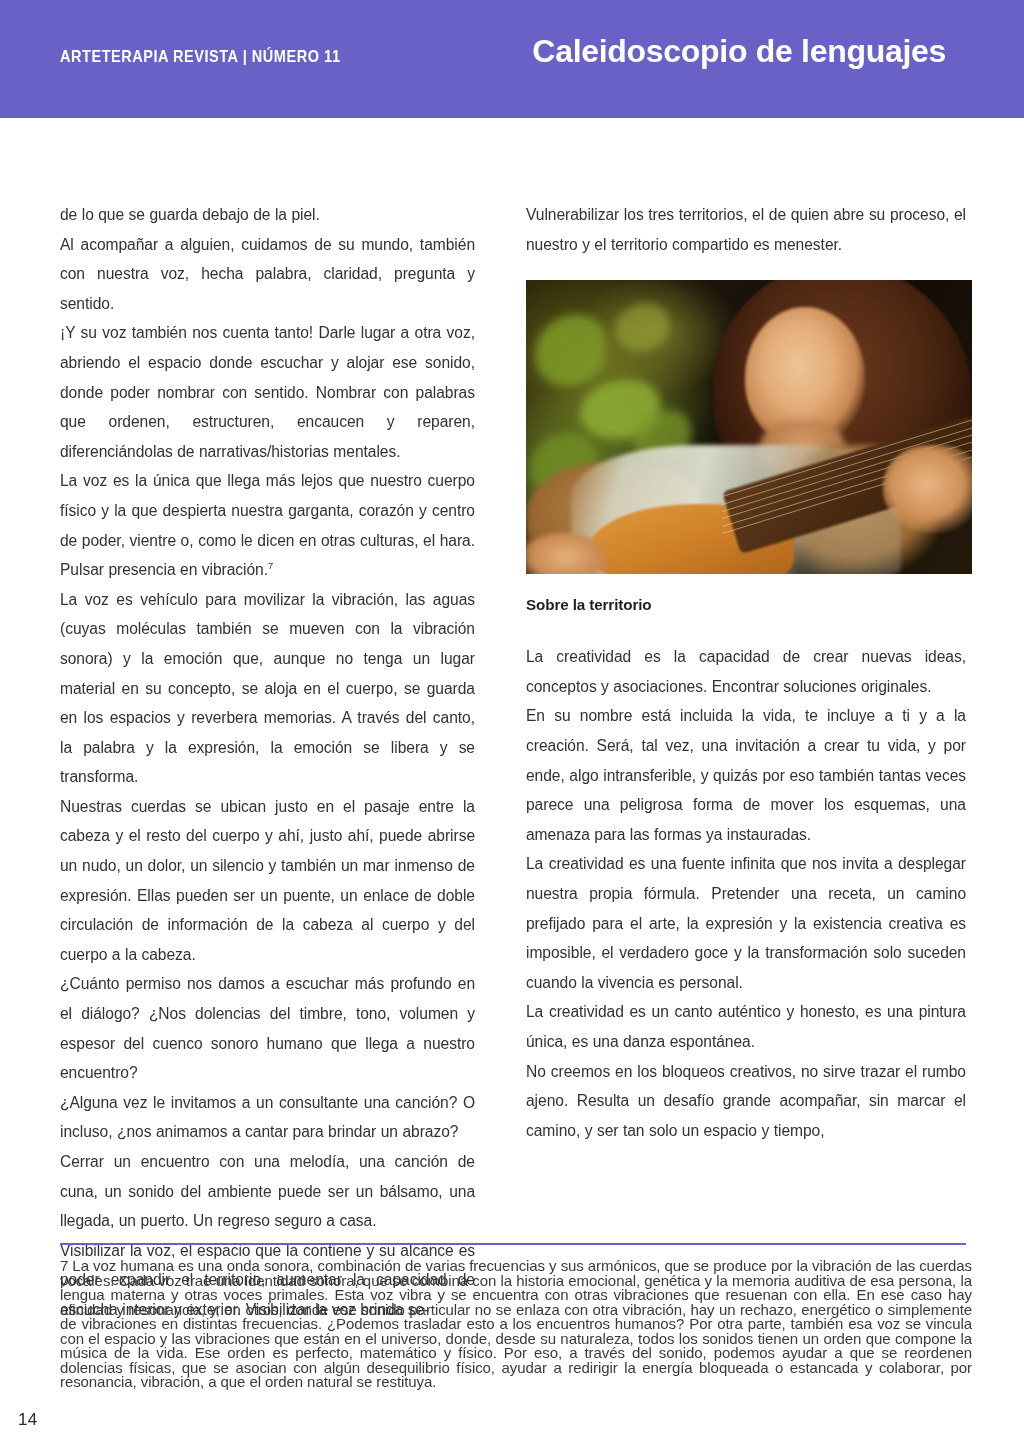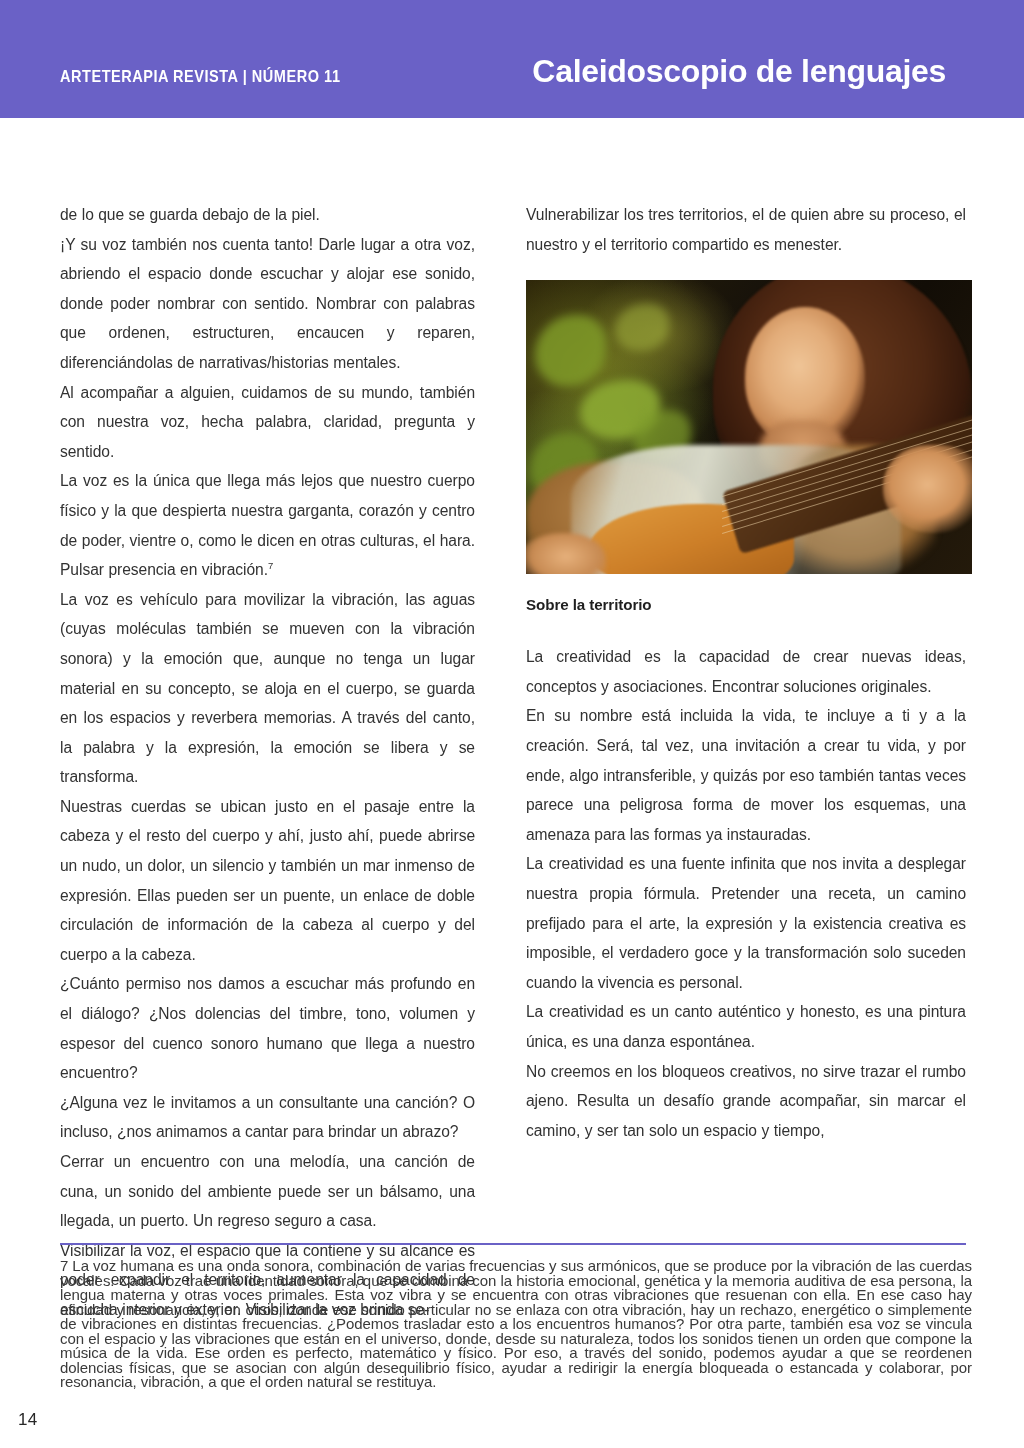--- a/index.html
+++ b/index.html
@@ -25,21 +25,21 @@
     height: 118px;
     background: #6a61c6;
     display: flex;
     align-items: flex-end;
   }
   .header-inner {
     width: 100%;
     display: flex;
     align-items: baseline;
     justify-content: space-between;
-    padding: 0 78px 28px 60px;
+    padding: 0 78px 48px 60px;
     box-sizing: border-box;
   }
   .header-left {
     color: #ffffff;
     font-size: 16.5px;
     font-weight: 700;
     letter-spacing: 0.6px;
     transform: scaleX(0.88);
     transform-origin: left bottom;
     white-space: nowrap;
@@ -285,22 +285,22 @@
     <div class="header-left">ARTETERAPIA REVISTA | NÚMERO 11</div>
     <div class="header-right">Caleidoscopio de lenguajes</div>
   </div>
 </div>
 
 <div class="page-body">
   <div class="columns">
 
     <div class="col">
       <p>de lo que se guarda debajo de la piel.</p>
+      <p>Al acompañar a alguien, cuidamos de su mundo, también con nuestra voz, hecha palabra, claridad, pregunta y sentido.</p>
       <p>¡Y su voz también nos cuenta tanto! Darle lugar a otra voz, abriendo el espacio donde escuchar y alojar ese sonido, donde poder nombrar con sentido. Nombrar con palabras que ordenen, estructuren, encaucen y reparen, diferenciándolas de narrativas/historias mentales.</p>
-      <p>Al acompañar a alguien, cuidamos de su mundo, también con nuestra voz, hecha palabra, claridad, pregunta y sentido.</p>
       <p><span>La voz es la única que llega más lejos que nuestro cuerpo físico y la que despierta nuestra garganta, corazón y centro de poder, vientre o, como le dicen en otras culturas, el hara. Pulsar presencia en vibración.</span><sup>7</sup></p>
       <p>La voz es vehículo para movilizar la vibración, las aguas (cuyas moléculas también se mueven con la vibración sonora) y la emoción que, aunque no tenga un lugar material en su concepto, se aloja en el cuerpo, se guarda en los espacios y reverbera memorias. A través del canto, la palabra y la expresión, la emoción se libera y se transforma.</p>
       <p>Nuestras cuerdas se ubican justo en el pasaje entre la cabeza y el resto del cuerpo y ahí, justo ahí, puede abrirse un nudo, un dolor, un silencio y también un mar inmenso de expresión. Ellas pueden ser un puente, un enlace de doble circulación de información de la cabeza al cuerpo y del cuerpo a la cabeza.</p>
       <p>¿Cuánto permiso nos damos a escuchar más profundo en el diálogo? ¿Nos dolencias del timbre, tono, volumen y espesor del cuenco sonoro humano que llega a nuestro encuentro?</p>
       <p>¿Alguna vez le invitamos a un consultante una canción? O incluso, ¿nos animamos a cantar para brindar un abrazo?</p>
       <p>Cerrar un encuentro con una melodía, una canción de cuna, un sonido del ambiente puede ser un bálsamo, una llegada, un puerto. Un regreso seguro a casa.</p>
       <p>Visibilizar la voz, el espacio que la contiene y su alcance es poder expandir el territorio, aumentar la capacidad de escucha interior y exterior. Visibilizar la voz brinda se-</p>
     </div>
 
     <div class="col">

